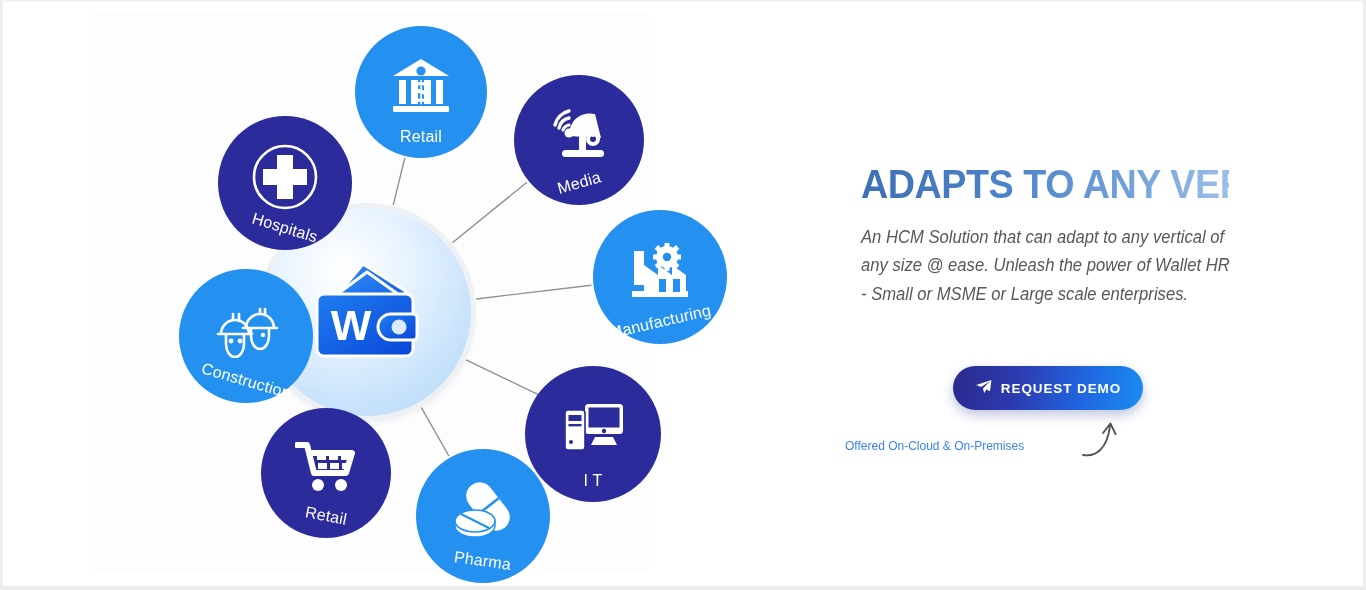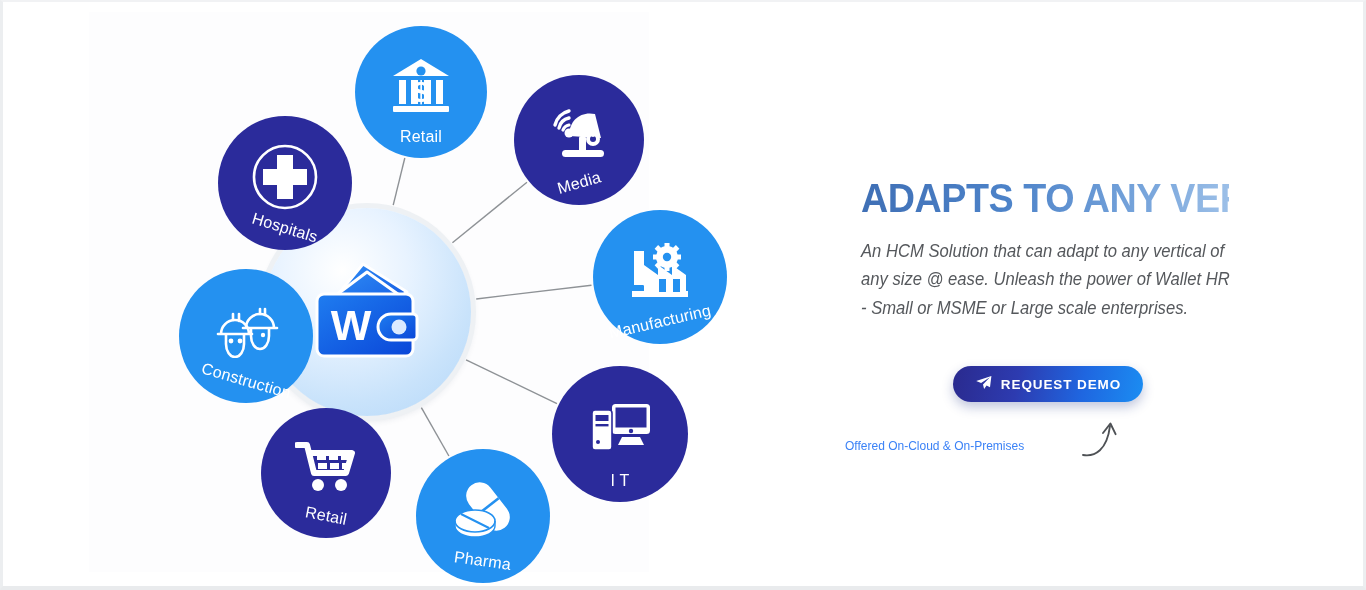--- a/index.html
+++ b/index.html
@@ -60,21 +60,21 @@
     width: 208px; height: 208px;
     border-radius: 50%;
     background: radial-gradient(circle at 38% 30%, #ffffff 0%, #e8f3ff 34%, #c9e3fb 68%, #b2d6f8 100%);
     box-shadow: 0 0 0 5px #eef1f4, 0 3px 9px rgba(40,60,90,.20);
     display: flex; align-items: center; justify-content: center;
   }
 
   
   #copy {
     position: absolute;
-    left: 858px; top: 175px;
+    left: 858px; top: 161px;
     width: 400px;
   }
   #headline {
     font-family: "Liberation Sans Narrow", "Liberation Sans", sans-serif;
     font-size: 41px;
     font-weight: 700;
     letter-spacing: -0.5px;
     line-height: 1.05;
     transform: scaleX(.92);
     transform-origin: left center;
@@ -94,21 +94,21 @@
     transform: scaleX(.95);
     transform-origin: left top;
     width: 395px;
   }
 
   #cta-wrap {
     position: absolute;
     left: 950px; top: 364px;
   }
   #cta {
-    width: 190px; height: 36px;
+    width: 190px; height: 44px;
     border-radius: 24px;
     border: 0;
     cursor: pointer;
     background: linear-gradient(100deg, #2a2a8e 0%, #2d3bb0 34%, #1f66e0 68%, #1b8df2 100%);
     box-shadow: 0 5px 12px rgba(25,45,130,.28);
     color: #fff;
     display: flex;
     align-items: center;
     justify-content: center;
     gap: 9px;
@@ -225,21 +225,21 @@
       </g>
               <circle cx="38" cy="14" r="4.2" fill="#2491f0"></circle>
             </g>
       <circle cx="20" cy="40" r="6"></circle>
             <rect x="18" y="32" width="4" height="10"></rect>
       <rect x="30" y="36" width="7" height="13" fill="#2491f0"></rect>
       <rect x="44" y="36" width="7" height="13" fill="#2491f0"></rect>
     </svg></span>
         <span class="node-label" style="position: absolute; top: 103px; transform: rotate(-13deg);">Manufacturing</span>
       </div>
-      <div class="node" style="left: 463px; top: 354px; width: 136px; height: 136px; background: rgb(43, 43, 155);">
+      <div class="node" style="left: 436px; top: 354px; width: 136px; height: 136px; background: rgb(43, 43, 155);">
         <span class="glyph" style="transform: translateY(-6px);"><svg width="64" height="54" viewBox="0 0 64 54" fill="#fff">
       <rect x="24" y="3" width="38" height="30" rx="3.5" fill="#fff"></rect>
       <rect x="27.5" y="6.5" width="31" height="20" fill="#2b2b9b"></rect>
       <circle cx="43" cy="30" r="2.2" fill="#2b2b9b"></circle>
       <path d="M34 36 h18 l4 8 h-26 z"></path>
       <rect x="4" y="9" width="20" height="40" rx="3" fill="#fff" stroke="#2b2b9b" stroke-width="1.6"></rect>
       <rect x="7.5" y="14" width="13" height="6" fill="#2b2b9b"></rect>
       <rect x="7.5" y="23" width="13" height="2.4" fill="#2b2b9b"></rect>
       <circle cx="10" cy="41" r="2" fill="#2b2b9b"></circle>
     </svg></span>

